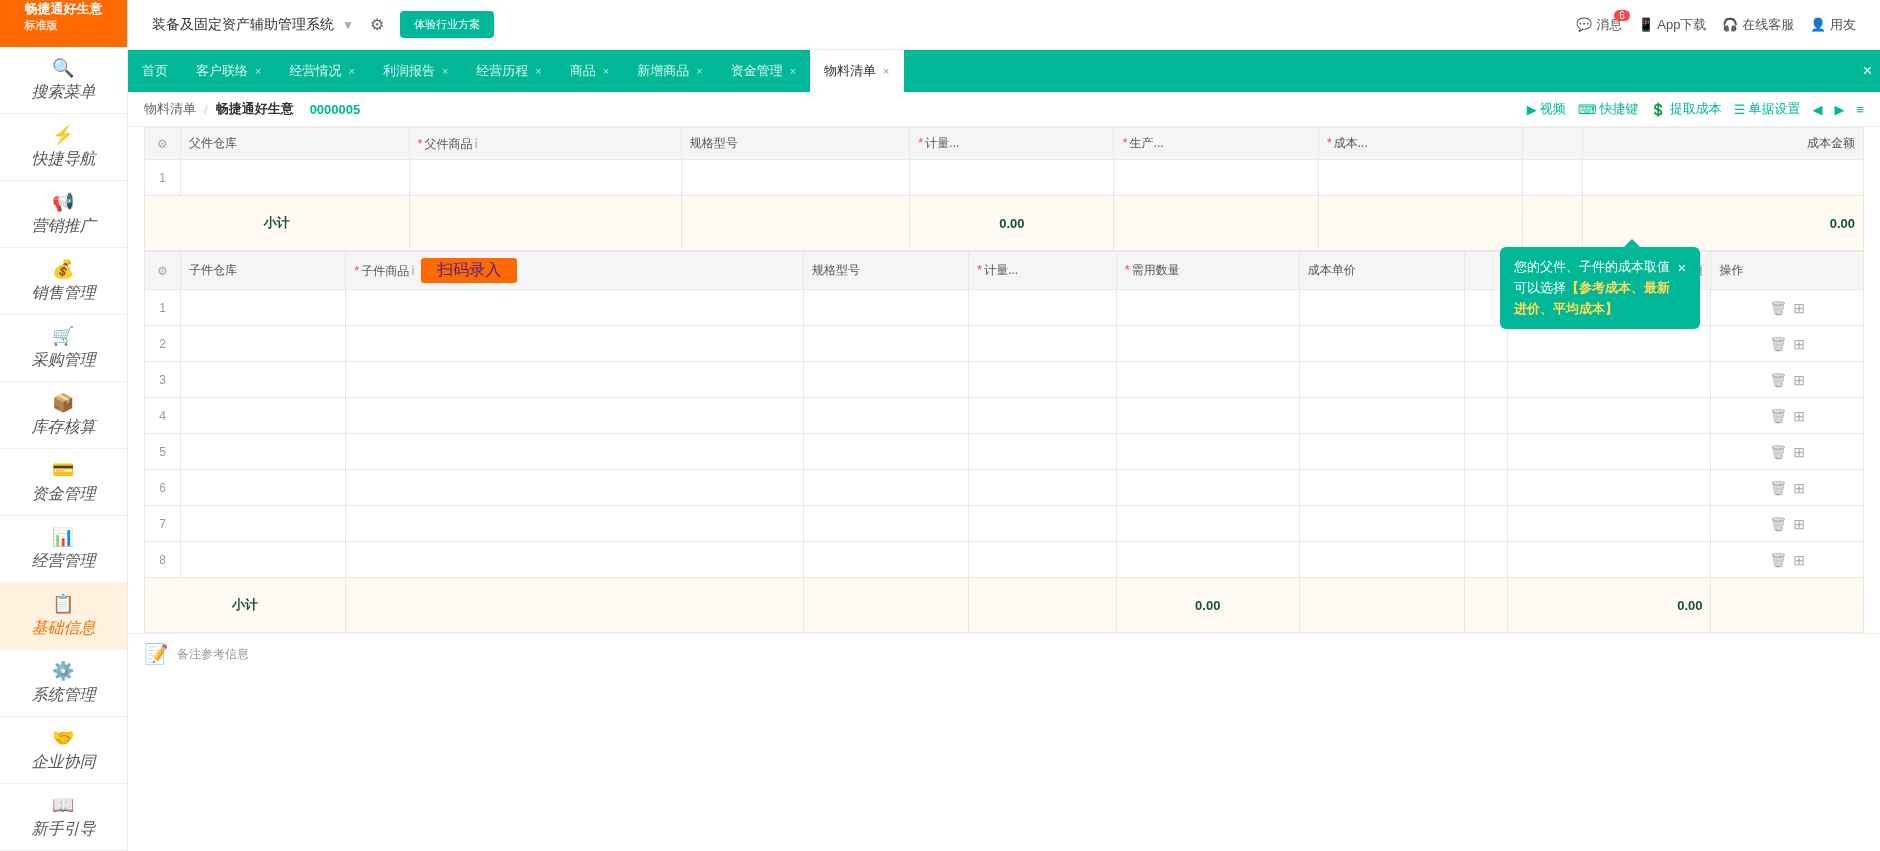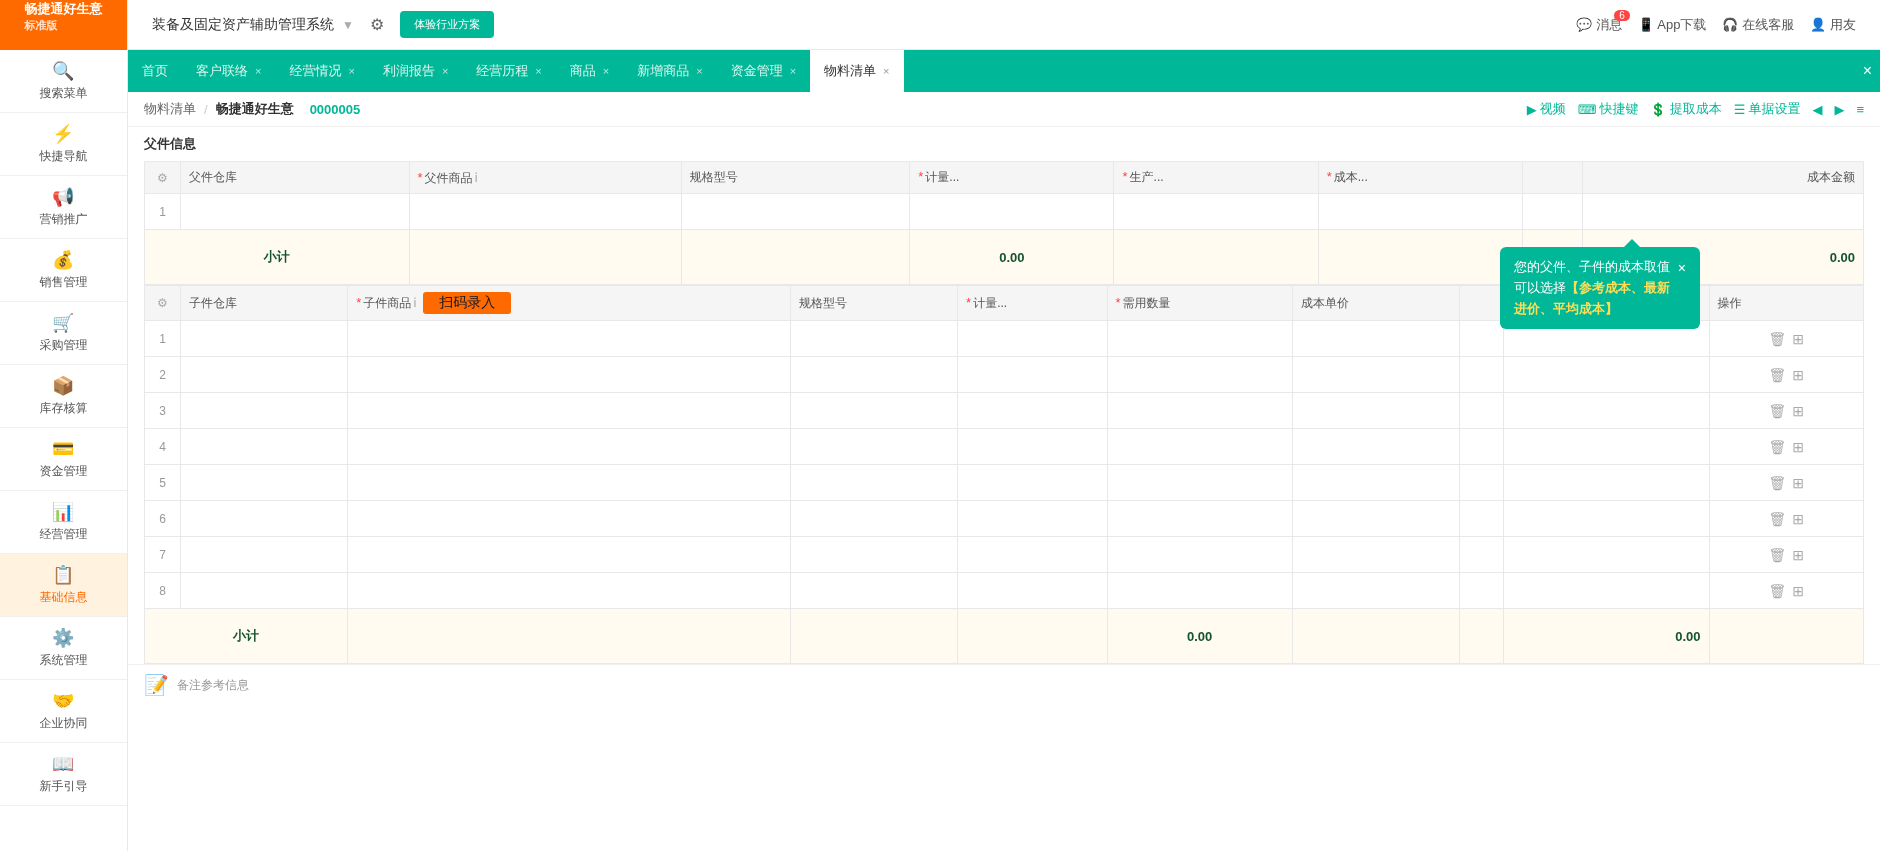--- a/index.html
+++ b/index.html
@@ -29,21 +29,21 @@
       display: flex;
       flex-direction: column;
       align-items: center;
       padding: 10px 0;
       cursor: pointer;
       color: #555;
       border-bottom: 1px solid #f0f0f0;
     }
     .sidebar-item.active { background: #fff3e0; color: #ff6a00; }
     .sidebar-item .icon { font-size: 18px; margin-bottom: 3px; }
-    .sidebar-item .label { font-size: 12px; }
+    .sidebar-item .label { font-size: 16px; font-style: italic; }
 
     
     .main { flex: 1; display: flex; flex-direction: column; overflow: hidden; }
 
     
     .topbar {
       height: 50px;
       background: #fff;
       display: flex;
       align-items: center;
@@ -160,25 +160,25 @@
       background: #fffbf0;
       font-weight: bold;
       padding: 18px 8px;
       color: #14532d;
       text-align: center;
     }
     .th-required { color: #ff4444; margin-right: 2px; }
     .th-info { color: #aaa; margin-left: 2px; cursor: pointer; }
     .scan-btn {
       background: #ff6a00;
-      color: #0f172a;
+      color: #4c1d95;
       border: none;
       padding: 2px 16px;
       border-radius: 3px;
-      font-size: 14px;
+      font-size: 16px;
       cursor: pointer;
     }
     .action-icons { display: flex; align-items: center; justify-content: center; gap: 6px; }
     .action-icon { color: #aaa; cursor: pointer; font-size: 14px; }
     .gear-col { width: 36px; text-align: center; color: #aaa; cursor: pointer; }
 
     
     .tooltip-box {
       position: absolute;
       background: #00b897;
@@ -375,21 +375,20 @@
         <span style="display:flex;align-items:center;gap:3px;">
           <span>☰</span>
           <span>单据设置</span>
         </span>
         <span>◀</span>
         <span>▶</span>
         <span>≡</span>
       </div>
     </div>
 
-    <div class="section-title">父件信息</div>
     <div class="table-wrap">
       <table>
         <thead>
           <tr>
             <th class="gear-col">⚙</th>
             <th>父件仓库</th>
             <th><span class="th-required">*</span>父件商品<span class="th-info">ℹ</span></th>
             <th>规格型号</th>
             <th><span class="th-required">*</span>计量...</th>
             <th><span class="th-required">*</span>生产...</th>

